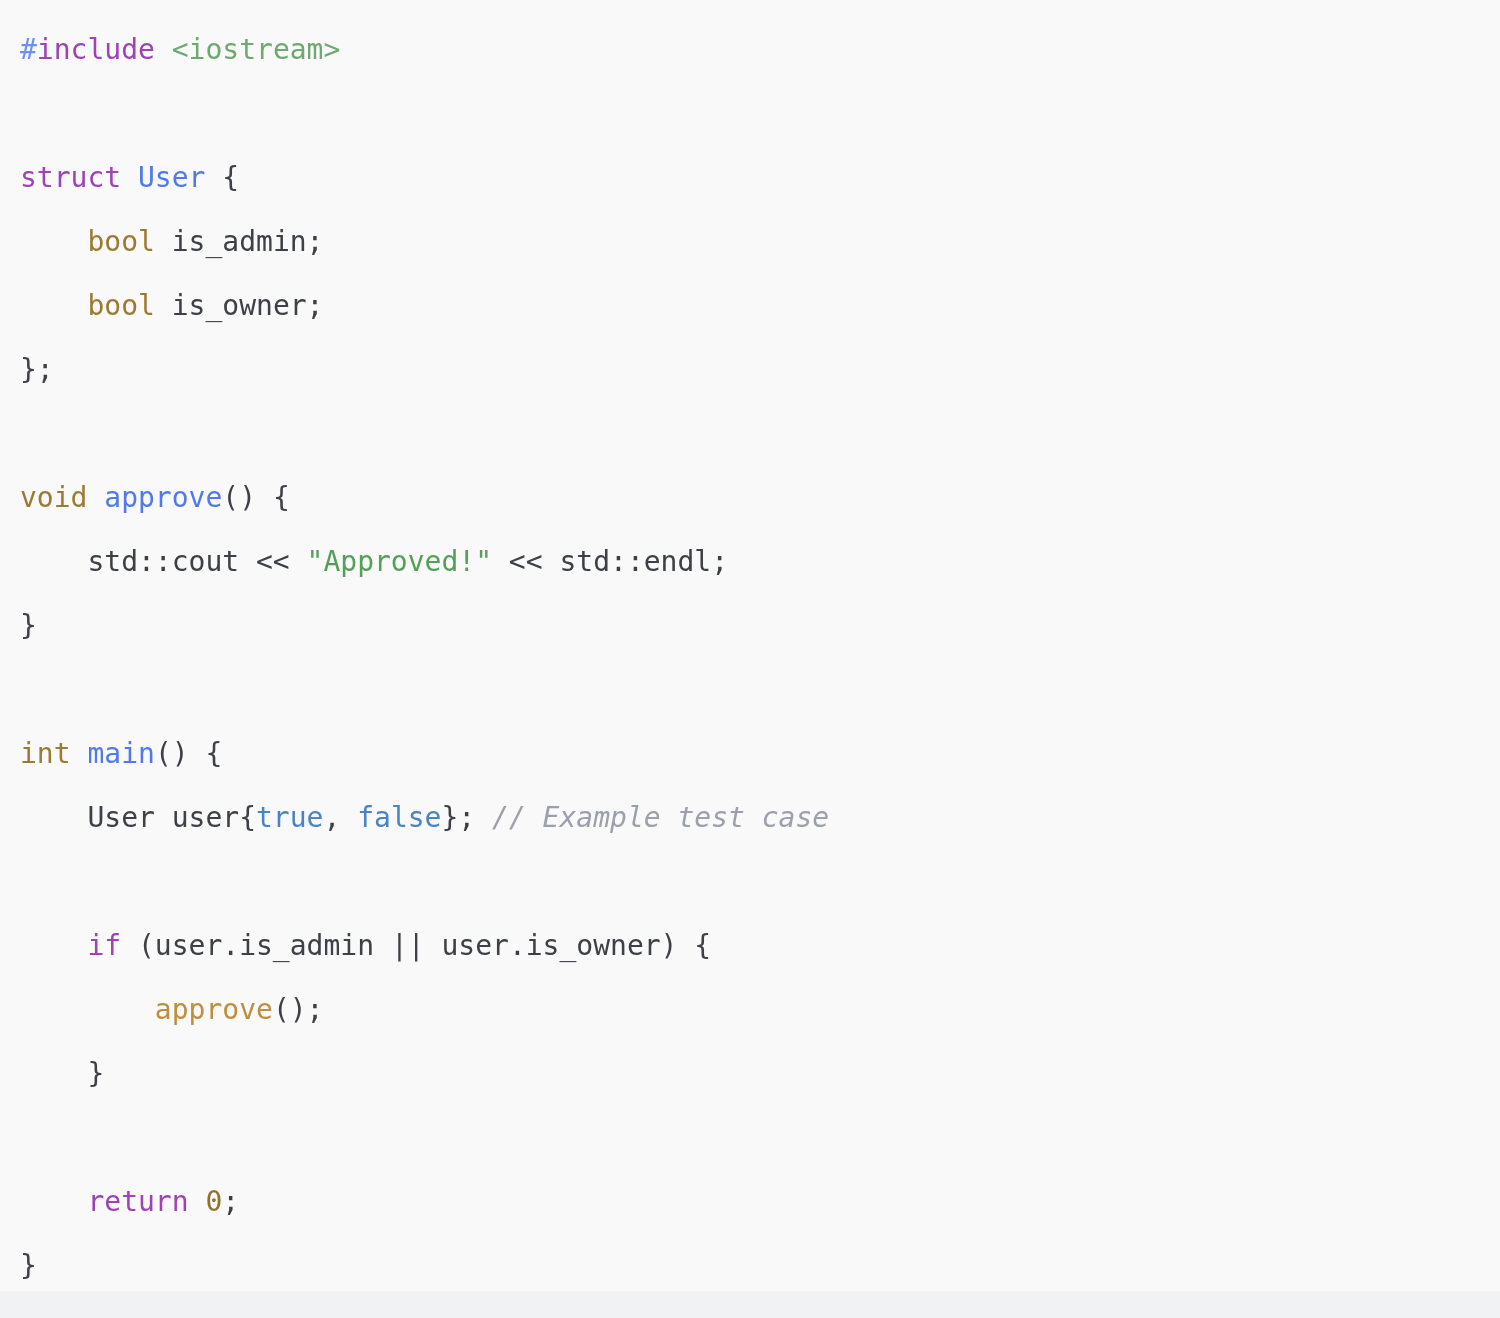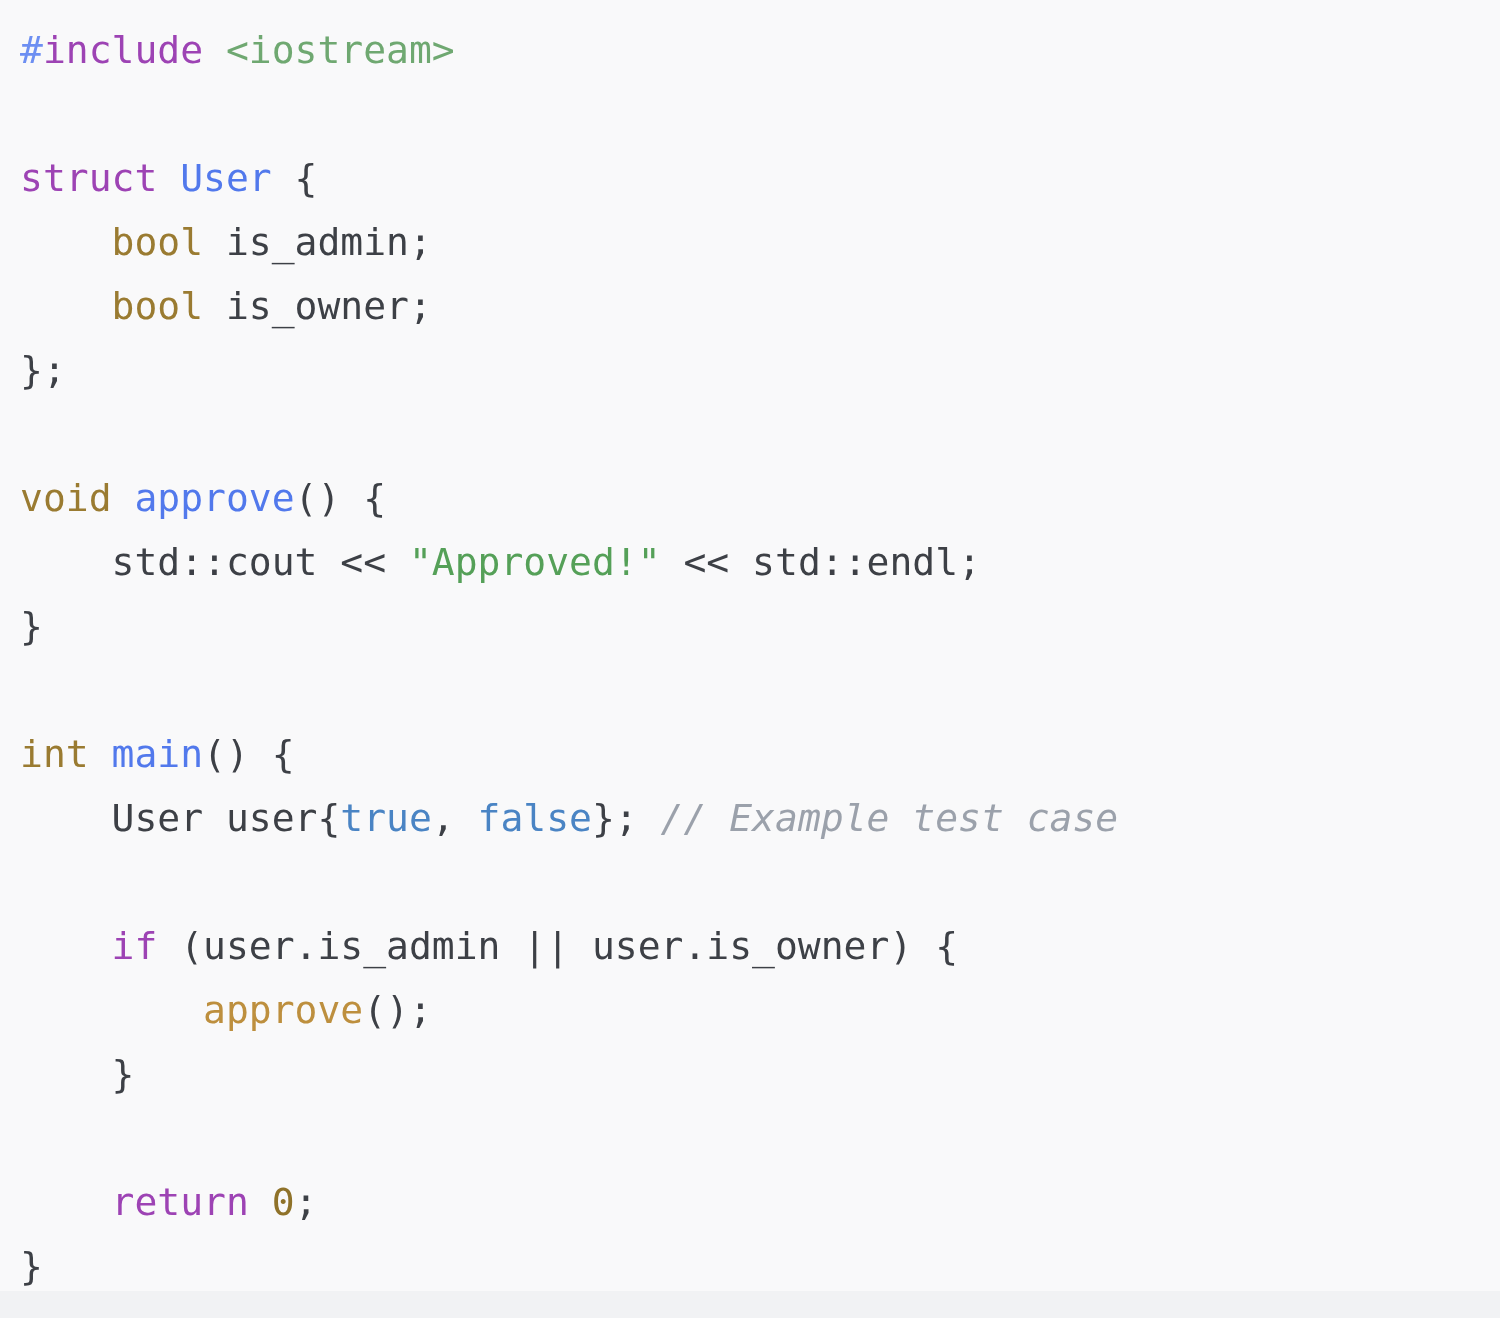--- a/index.html
+++ b/index.html
@@ -17,21 +17,21 @@
     box-sizing: border-box;
     width: 1500px;
     height: 1291px;
     background: #f9f9fa;
     overflow: hidden;
   }
   .code-block {
     margin: 0;
     padding: 18px 0 0 20px;
     font-family: "DejaVu Sans Mono", "Liberation Mono", monospace;
-    font-size: 38px;
+    font-size: 28px;
     line-height: 64px;
   }
   .code-line {
     height: 64px;
     line-height: 64px;
     white-space: pre;
   }
   .tok { white-space: pre; }
   .tok-comment { font-style: italic; margin-top: 7px; }
   .bottom-strip {

